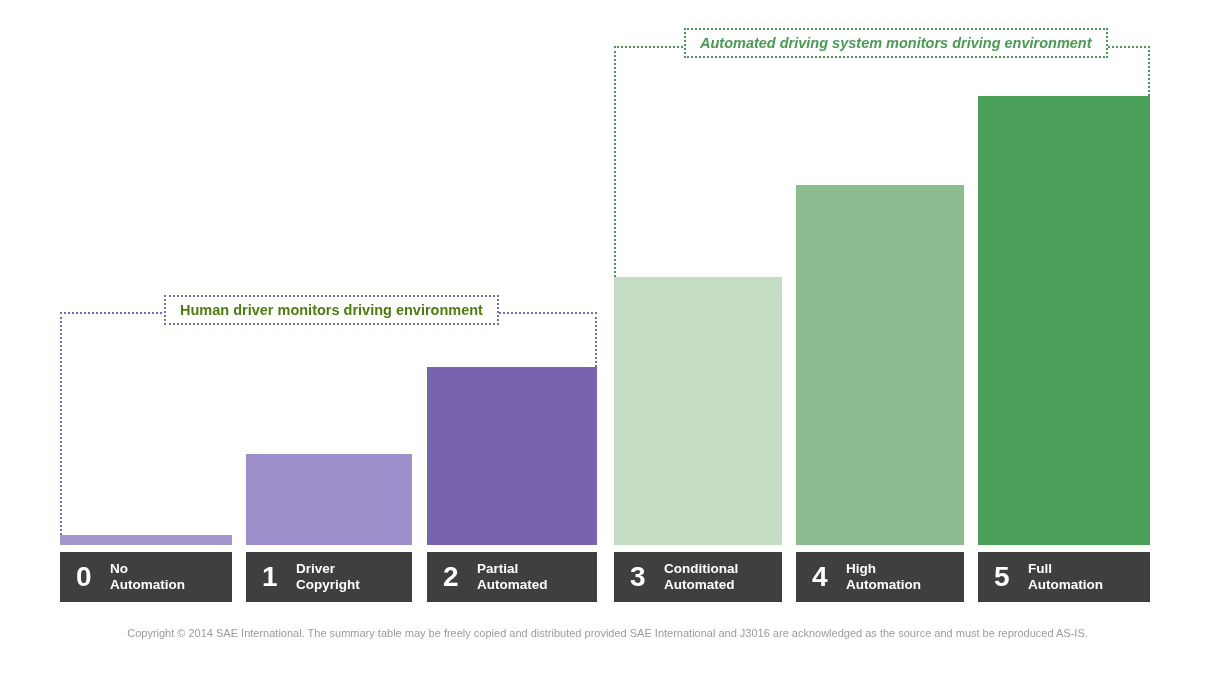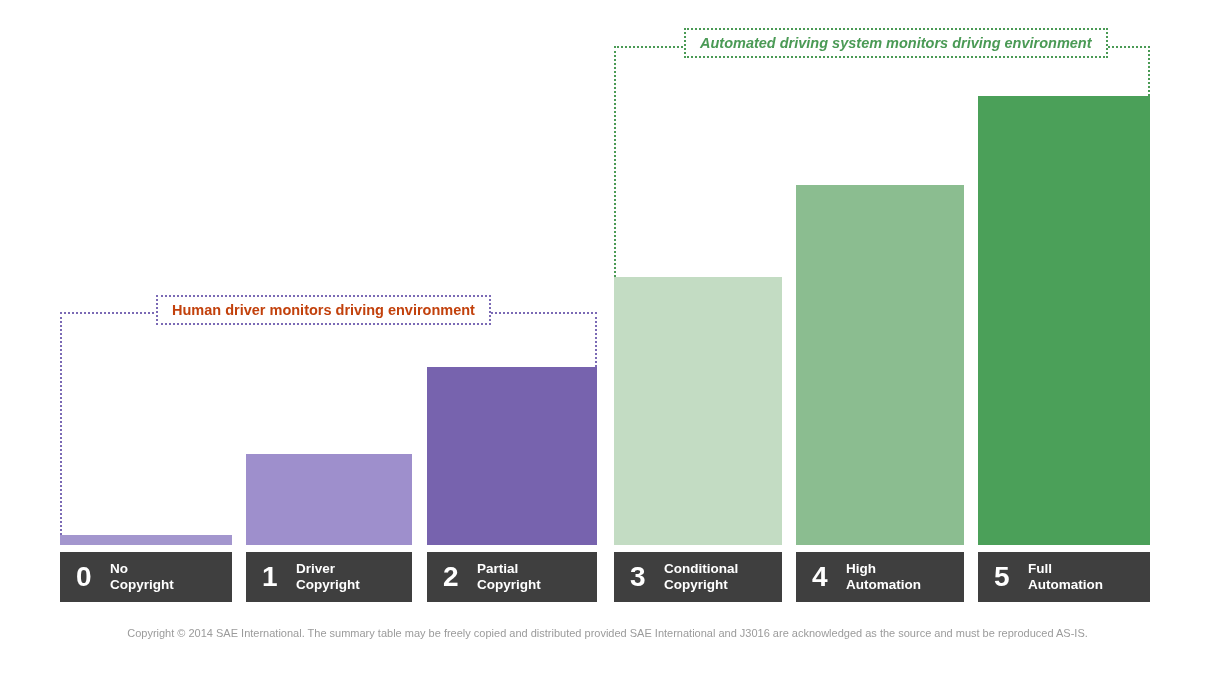--- a/index.html
+++ b/index.html
@@ -91,54 +91,54 @@
 </style>
 </head>
 <body>
 
 <div id="stage">
 
   <div class="bracket-line bracket-h" style="left: 60px; top: 312px; width: 130px; border-top-color: rgb(123, 106, 181); border-left-color: rgb(123, 106, 181);"></div>
   <div class="bracket-line bracket-h" style="left: 487px; top: 312px; width: 110px; border-top-color: rgb(123, 106, 181); border-left-color: rgb(123, 106, 181);"></div>
   <div class="bracket-line bracket-v" style="left: 60px; top: 312px; height: 223px; border-top-color: rgb(123, 106, 181); border-left-color: rgb(123, 106, 181);"></div>
   <div class="bracket-line bracket-v" style="left: 595px; top: 312px; height: 55px; border-top-color: rgb(123, 106, 181); border-left-color: rgb(123, 106, 181);"></div>
-  <div class="bracket-label" style="left: 156px; top: 295px; color: #c2410c; border-color: rgb(123, 106, 181);">Human driver monitors driving environment</div>
+  <div class="bracket-label" style="left: 164px; top: 295px; color: #4d7c0f; border-color: rgb(123, 106, 181);">Human driver monitors driving environment</div>
 
   <div class="bracket-line bracket-h" style="left: 614px; top: 46px; width: 80px; border-top-color: rgb(74, 154, 85); border-left-color: rgb(74, 154, 85);"></div>
   <div class="bracket-line bracket-h" style="left: 1073px; top: 46px; width: 77px; border-top-color: rgb(74, 154, 85); border-left-color: rgb(74, 154, 85);"></div>
   <div class="bracket-line bracket-v" style="left: 614px; top: 46px; height: 231px; border-top-color: rgb(74, 154, 85); border-left-color: rgb(74, 154, 85);"></div>
   <div class="bracket-line bracket-v" style="left: 1148px; top: 46px; height: 50px; border-top-color: rgb(74, 154, 85); border-left-color: rgb(74, 154, 85);"></div>
   <div class="bracket-label" style="left: 684px; top: 28px; color: rgb(74, 154, 85); border-color: rgb(74, 154, 85); font-style: italic;">Automated driving system monitors driving environment</div>
 
   <div class="bar" style="left: 60px; width: 172px; height: 10px; background: rgb(163, 150, 206);"></div>
   <div class="bar" style="left: 246px; width: 166px; height: 91px; background: rgb(158, 143, 204);"></div>
   <div class="bar" style="left: 427px; width: 170px; height: 178px; background: rgb(119, 99, 174);"></div>
   <div class="bar" style="left: 614px; width: 168px; height: 268px; background: rgb(195, 220, 195);"></div>
   <div class="bar" style="left: 796px; width: 168px; height: 360px; background: rgb(139, 189, 144);"></div>
   <div class="bar" style="left: 978px; width: 172px; height: 449px; background: rgb(75, 160, 89);"></div>
 
   <div class="level-box" style="left: 60px; width: 172px;">
     <span class="level-num">0</span>
     <span class="level-name">No
-Copyright</span>
+Automation</span>
   </div>
   <div class="level-box" style="left: 246px; width: 166px;">
     <span class="level-num">1</span>
     <span class="level-name">Driver
 Copyright</span>
   </div>
   <div class="level-box" style="left: 427px; width: 170px;">
     <span class="level-num">2</span>
     <span class="level-name">Partial
-Copyright</span>
+Automated</span>
   </div>
   <div class="level-box" style="left: 614px; width: 168px;">
     <span class="level-num">3</span>
     <span class="level-name">Conditional
-Copyright</span>
+Automated</span>
   </div>
   <div class="level-box" style="left: 796px; width: 168px;">
     <span class="level-num">4</span>
     <span class="level-name">High
 Automation</span>
   </div>
   <div class="level-box" style="left: 978px; width: 172px;">
     <span class="level-num">5</span>
     <span class="level-name">Full
 Automation</span>

